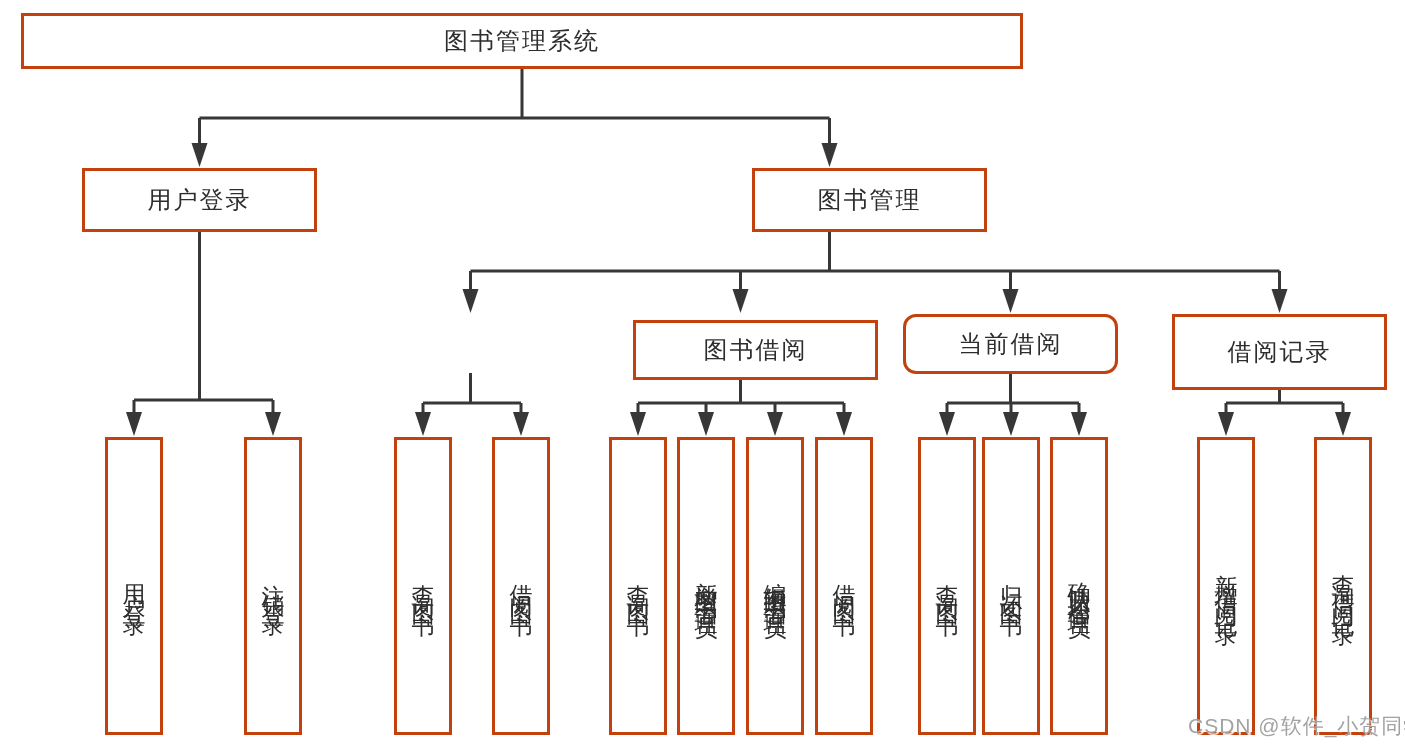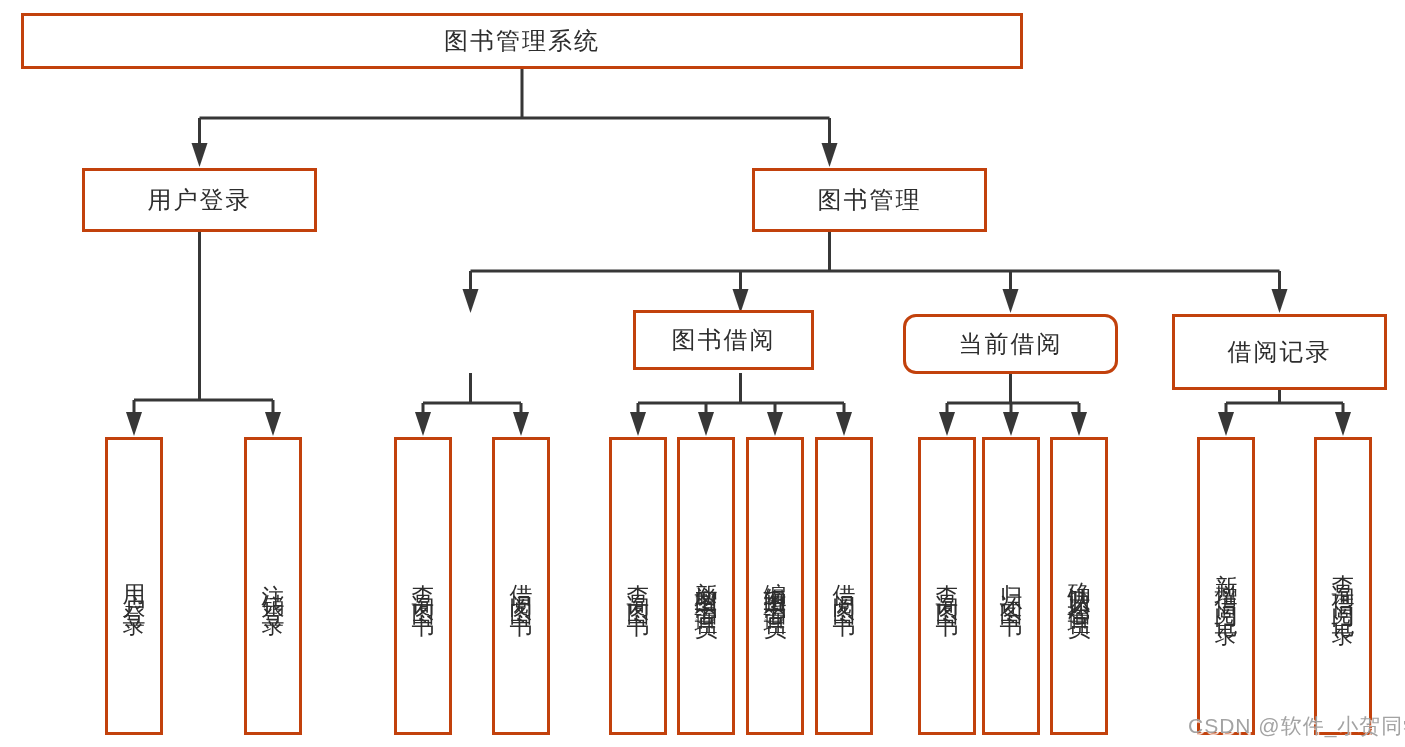--- a/index.html
+++ b/index.html
@@ -17,21 +17,21 @@
   .vnode span{
     writing-mode:vertical-rl;text-orientation:mixed;
     font-size:23px;letter-spacing:10px;line-height:1;white-space:nowrap;
   }
   .vnode span.long{letter-spacing:5px;}
   
   .n-root{left:21px;top:13px;width:1002px;height:56px;}
   .n-user-login{left:82px;top:168px;width:235px;height:64px;}
   .n-book-mgmt{left:712px;top:168px;width:235px;height:64px;margin-left:40px;}
   .n-new-book{left:363px;top:314px;width:215px;height:60px;}
-  .n-book-borrow{left:633px;top:310px;width:181px;height:60px;align-items:center;}
+  .n-book-borrow{left:633px;top:320px;width:245px;height:60px;align-items:center;}
   .n-current-borrow{left:903px;top:314px;width:215px;height:60px;border-radius:13px;}
   .n-borrow-record{left:1172px;top:314px;width:215px;height:76px;}
   .leaf{top:437px;width:58px;height:298px;}
   .l-1{left:105px;} .l-2{left:244px;}
   .l-3{left:394px;} .l-4{left:492px;}
   .l-5{left:609px;} .l-6{left:677px;} .l-7{left:746px;} .l-8{left:815px;}
   .l-9{left:918px;} .l-10{left:982px;} .l-11{left:1050px;}
   .l-12{left:1197px;} .l-13{left:1314px;}
   .watermark{
     position:absolute;left:1188px;top:712px;z-index:3;

